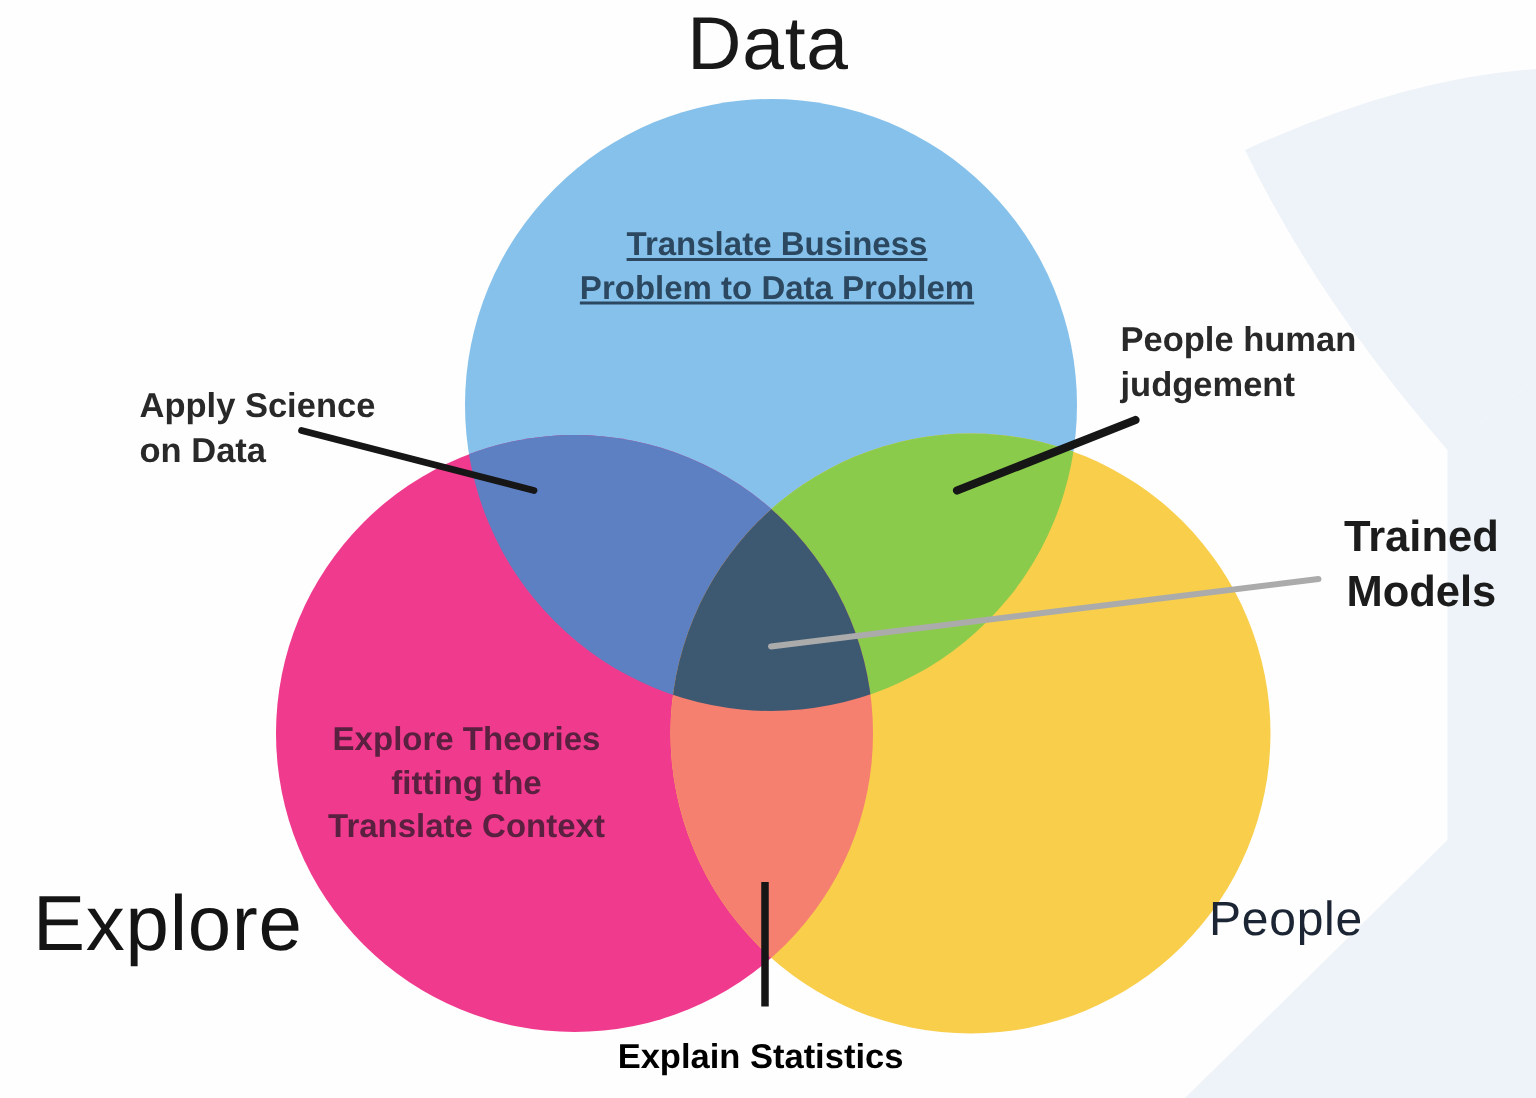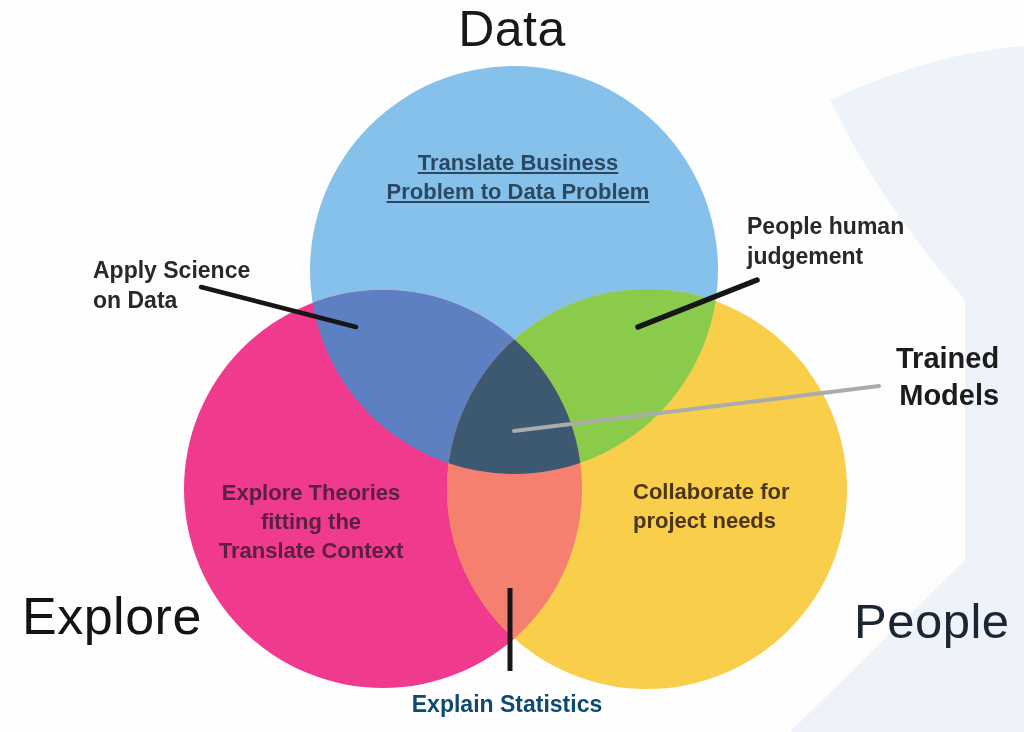--- a/index.html
+++ b/index.html
@@ -23,29 +23,29 @@
     font-family:"Liberation Sans", sans-serif;
     font-weight:400;
     white-space:nowrap;
     line-height:1.1;
     letter-spacing:0.5px;
   }
   .center-x{transform:translateX(-50%);text-align:center;}
 
   #lbl-data-title   {left:512px; top:2px;   font-size:50px; color:#191919;}
   #lbl-science-title{left:22px;  top:588px; font-size:52px; color:#141414;}
-  #lbl-people-title {left:806px; top:595px; font-size:49px; color:#1b2533;margin-left:48px;}
+  #lbl-people-title {left:806px; top:595px; font-size:32px; color:#1b2533;}
 
   #lbl-translate {left:518px; top:148px; font-size:22px; color:#2c4860;text-decoration:underline;}
   #lbl-apply-science {left:93px;  top:227px; font-size:23px; color:#292929; text-align:left;margin-top:28px;}
   #lbl-apply-human   {left:747px; top:211px; font-size:23px; color:#292929; text-align:left;}
-  #lbl-trained       {left:896px; top:340px; font-size:29px; color:#1c1c1c; text-align:right; line-height:1.28;}
+  #lbl-trained       {left:896px; top:340px; font-size:29px; color:#1c1c1c; text-align:center; line-height:1.28;}
   #lbl-explore {left:311px; top:478px; font-size:22px; color:#5a2040;}
   #lbl-collab  {left:633px; top:477px; font-size:22px; color:#4d3517; text-align:left;}
-  #lbl-explain {left:507px; top:689px; font-size:23px; color:#0c4a6e;}
+  #lbl-explain {left:507px; top:689px; font-size:23px; color:#000000;}
 </style>
 </head>
 <body>
 
 <div id="stage">
 
   <svg id="venn-svg" width="1024" height="732" viewBox="0 0 1024 732">
     <defs>
       <clipPath id="clipBlue">
           <circle cx="514" cy="270" r="204"></circle>
@@ -92,17 +92,15 @@
 Problem to Data Problem</div>
   <div id="lbl-apply-science" class="lbl">Apply Science
 on Data</div>
   <div id="lbl-apply-human" class="lbl">People human
 judgement</div>
   <div id="lbl-trained" class="lbl">Trained
 Models</div>
   <div id="lbl-explore" class="lbl center-x">Explore Theories
 fitting the
 Translate Context</div>
-  <div id="lbl-collab" class="lbl">Collaborate for
-project needs</div>
   <div id="lbl-explain" class="lbl center-x">Explain Statistics</div>
 
 </div>
 
 </body></html>

